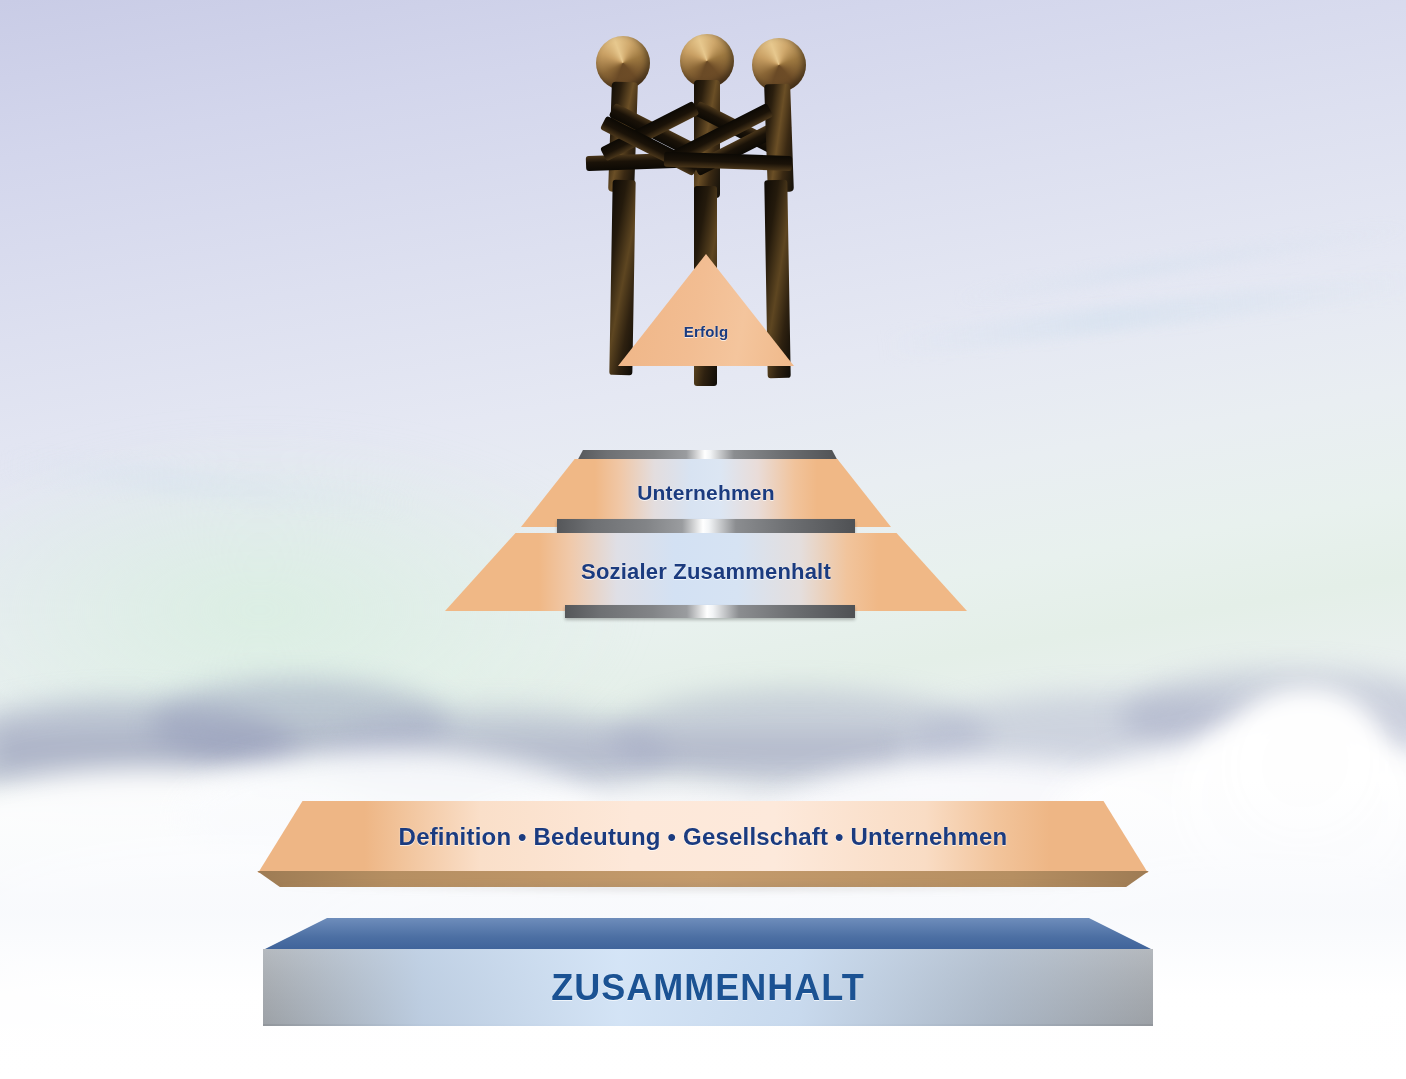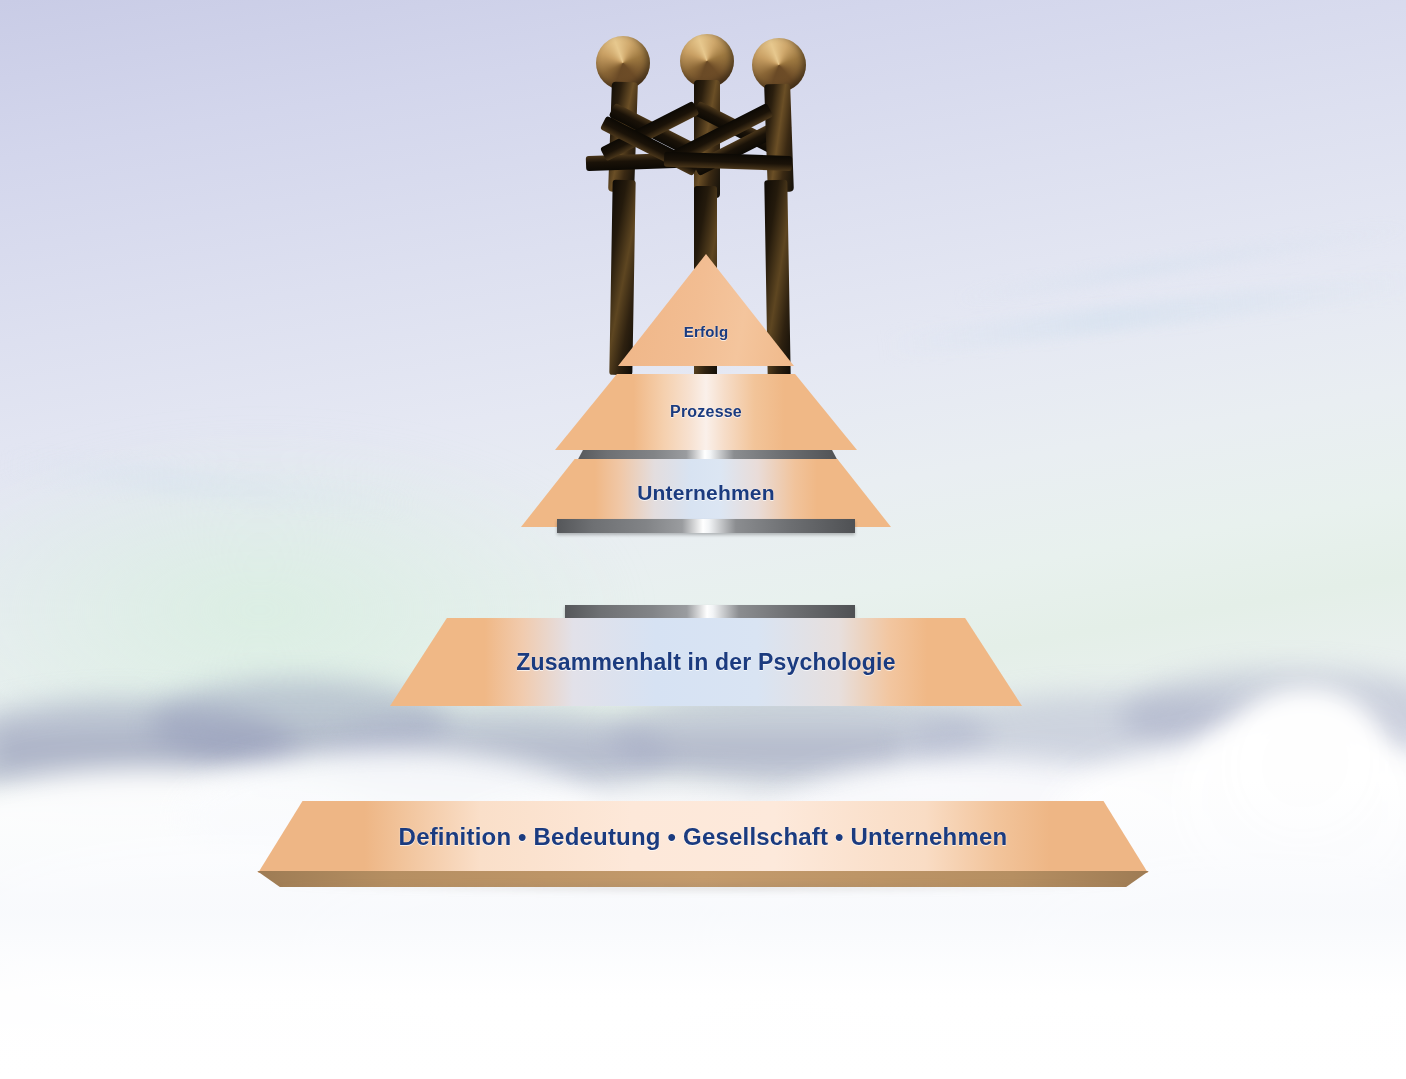--- a/index.html
+++ b/index.html
@@ -210,64 +210,64 @@
   </div>
 
   <div id="pyramid">
 
     <div class="layer" style="left:618px; top:254px; width:176px; height:112px;
                 clip-path: polygon(50% 0%, 100% 100%, 0% 100%);
                 background: linear-gradient(100deg,#efb586 0%, #f2bd92 45%, #f4c59d 70%, #f0b98a 100%);">
       <span class="lbl" style="font-size:15px; margin-top:42px;">Erfolg</span>
     </div>
 
-    <div class="layer" style="left:555px; top:374px; width:302px; height:76px;
-                clip-path: polygon(20.5% 0%, 79.5% 0%, 100% 100%, 0% 100%);
-                background: linear-gradient(90deg,
-                  #f0b886 0%, #f0b886 26%, #f5d0ae 36%,
-                  #f7e2d2 45%, #faf0ea 50%, #f6ddc9 56%,
-                  #f2c499 66%, #f0b886 76%, #f0b886 100%);">
-      <span class="lbl" style="font-size:16px;">Prozesse</span>
-    </div>
     <div class="sep" style="left:575px; top:450px; width:265px; height:15px;
                 clip-path: polygon(3% 0%, 97% 0%, 100% 100%, 0% 100%);"></div>
 
     <div class="layer" style="left:521px; top:459px; width:370px; height:68px;
                 clip-path: polygon(14.5% 0%, 85.5% 0%, 100% 100%, 0% 100%);
                 background: linear-gradient(90deg,
                   #f0b886 0%, #f0b886 20%, #f0c8a8 27%,
                   #e3ddde 36%, #d8e3f2 46%, #dce6f3 54%,
                   #e9dcd8 64%, #f1c39b 74%, #f0b886 80%, #f0b886 100%); text-align: center;">
       <span class="lbl" style="font-size:21px;">Unternehmen</span>
     </div>
     <div class="sep" style="left:557px; top:519px; width:298px; height:14px;"></div>
 
+    <div class="layer" style="left:445px; top:533px; width:522px; height:78px;
+                clip-path: polygon(13.5% 0%, 86.5% 0%, 100% 100%, 0% 100%);
+                background: linear-gradient(90deg,
+                  #f0b886 0%, #f0b886 18%, #f0c9aa 24%,
+                  #dfdfe6 33%, #d3e1f3 44%, #d6e3f3 56%,
+                  #e4dedd 68%, #f1c49c 77%, #f0b886 83%, #f0b886 100%);">
+      <span class="lbl" style="font-size:22px;">Sozialer Zusammenhalt</span>
+    </div>
     <div class="sep" style="left:565px; top:605px; width:290px; height:13px;"></div>
 
-    <div class="layer" style="left:390px; top:618px; width:632px; height:88px;
-                clip-path: polygon(9% 0%, 91% 0%, 100% 100%, 0% 100%);
-                background: linear-gradient(90deg,
-                  #f0b886 0%, #f0b886 15%, #f1cbae 21%,
-                  #e2e1e9 29%, #d6e2f3 42%, #d9e4f3 58%,
-                  #e7dfdd 71%, #f2c6a0 79%, #f0b886 85%, #f0b886 100%);">
-      <span class="lbl" style="font-size:23px;">Zusammenhalt in der Psychologie</span>
-    </div>
 
 
     <div class="layer" style="left:258px; top:801px; width:890px; height:72px;
                 clip-path: polygon(5% 0%, 95% 0%, 100% 100%, 0% 100%);
                 background: linear-gradient(90deg,
                   #eeb685 0%, #eeb685 12%, #f2c69f 17%,
                   #fadfc9 25%, #fde8d9 42%, #fde9db 58%,
                   #f9dcc4 75%, #f2c49b 83%, #eeb685 89%, #eeb685 100%);">
       <span class="lbl" style="font-size:24px;">Definition • Bedeutung • Gesellschaft • Unternehmen</span>
     </div>
 
     <div style="position:absolute; left:248px; top:871px; width:910px; height:16px;
                 clip-path: polygon(1% 0%, 99% 0%, 96.5% 100%, 3.5% 100%);
                 background: linear-gradient(90deg,#9c7a53 0%, #b68f62 16%, #c49b6c 50%, #b68f62 84%, #9c7a53 100%);"></div>
     <div style="position:absolute; left:262px; top:885px; width:882px; height:8px;
                 background: radial-gradient(ellipse at 50% 0%, rgba(120,110,100,.28), rgba(120,110,100,0) 72%);
                 filter: blur(3px);"></div>
   </div>
 
+  <div id="base" style="left:263px; top:918px; width:890px; height:108px;">
+    <div class="base-top" style="left:0; top:0; width:890px; height:32px;
+                clip-path: polygon(7.2% 0%, 92.8% 0%, 100% 100%, 0% 100%);"></div>
+    <div class="base-front" style="left:0; top:31px; width:890px; height:77px;"></div>
+    <div class="base-panel" style="left:0; top:31px; width:890px; height:77px;">
+      <span class="lbl" style="font-size:36px;">ZUSAMMENHALT</span>
+    </div>
+  </div>
 
 </div>
 
 </body></html>

